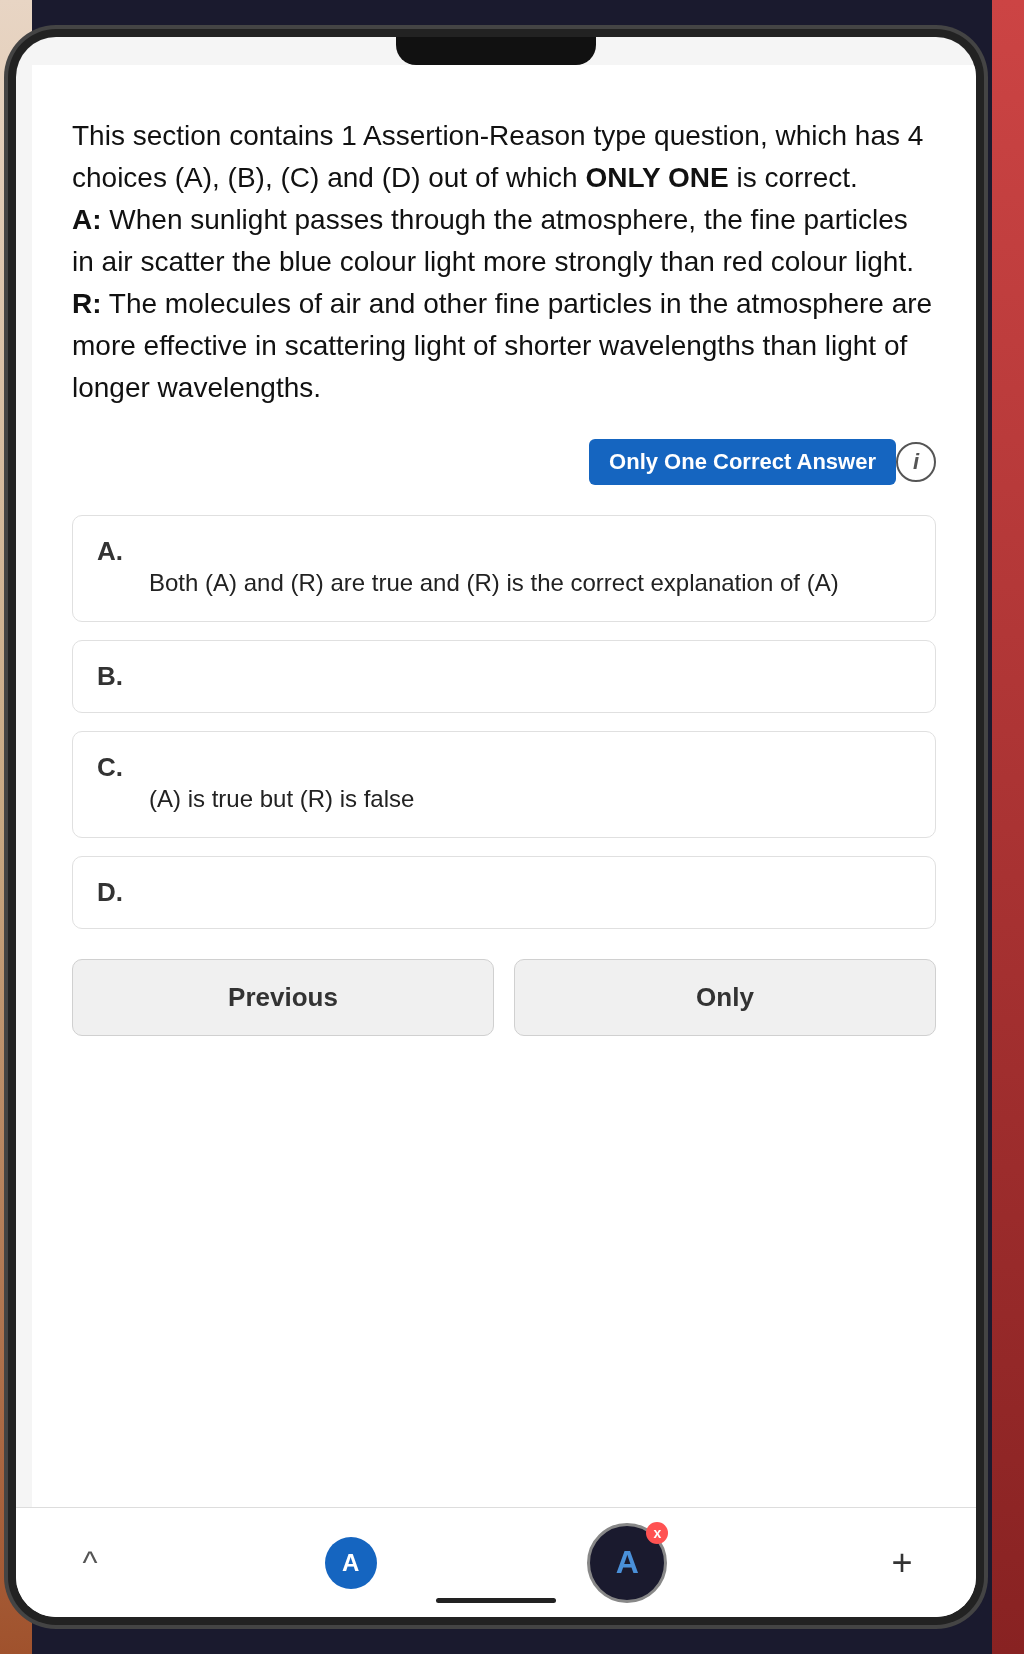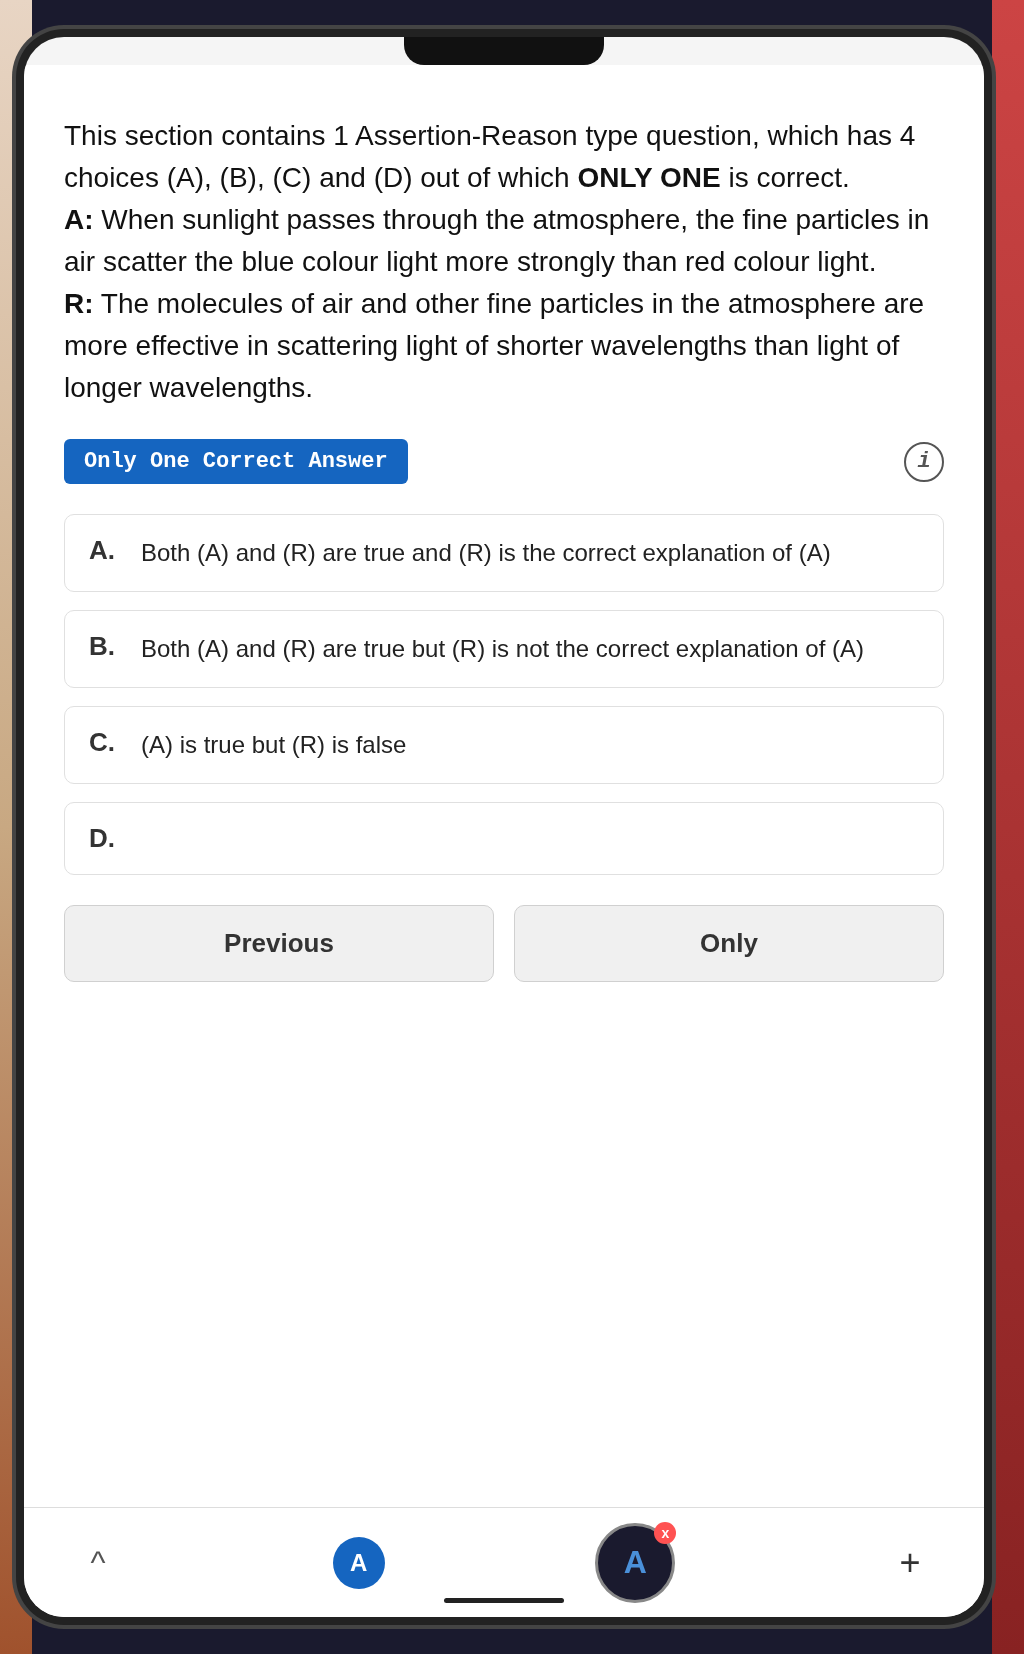--- a/index.html
+++ b/index.html
@@ -17,23 +17,24 @@
       position: relative;
     }
 
     .phone-container {
       width: 960px;
       height: 1580px;
       background: #f5f5f5;
       border-radius: 40px;
       position: absolute;
       top: 37px;
-      left: 24px;
+      left: 16px;
       overflow: hidden;
       box-shadow: 0 0 0 8px #222, 0 0 0 12px #444;
+      padding-left: 16px;
     }
 
     .phone-notch {
       width: 200px;
       height: 28px;
       background: #111;
       border-radius: 0 0 20px 20px;
       position: absolute;
       top: 0;
       left: 50%;
@@ -57,23 +58,22 @@
       margin-bottom: 30px;
     }
 
     .question-text strong {
       font-weight: 900;
     }
 
     .badge-row {
       display: flex;
       align-items: center;
-      justify-content: space-between;
+      justify-content: flex-end;
       margin-bottom: 30px;
-      font-family: Liberation Mono, monospace;
     }
 
     .badge {
       background: #1565c0;
       color: #fff;
       font-size: 22px;
       font-weight: bold;
       padding: 10px 20px;
       border-radius: 6px;
     }
@@ -115,20 +115,21 @@
       font-size: 26px;
       font-weight: 600;
       color: #333;
       min-width: 32px;
     }
 
     .option-text {
       font-size: 24px;
       color: #222;
       line-height: 1.5;
+      margin-top: 29px;
     }
 
     .nav-buttons {
       display: flex;
       gap: 20px;
       margin-top: 10px;
     }
 
     .nav-btn {
       flex: 1;
@@ -282,21 +283,20 @@
 
     <div class="options-container">
 
       <div class="option-card">
         <span class="option-label">A.</span>
         <span class="option-text">Both (A) and (R) are true and (R) is the correct explanation of (A)</span>
       </div>
 
       <div class="option-card">
         <span class="option-label">B.</span>
-        <span class="option-text">Both (A) and (R) are true but (R) is not the correct explanation of (A)</span>
       </div>
 
       <div class="option-card">
         <span class="option-label">C.</span>
         <span class="option-text">(A) is true but (R) is false</span>
       </div>
 
       <div class="option-card">
         <span class="option-label">D.</span>
       </div>

